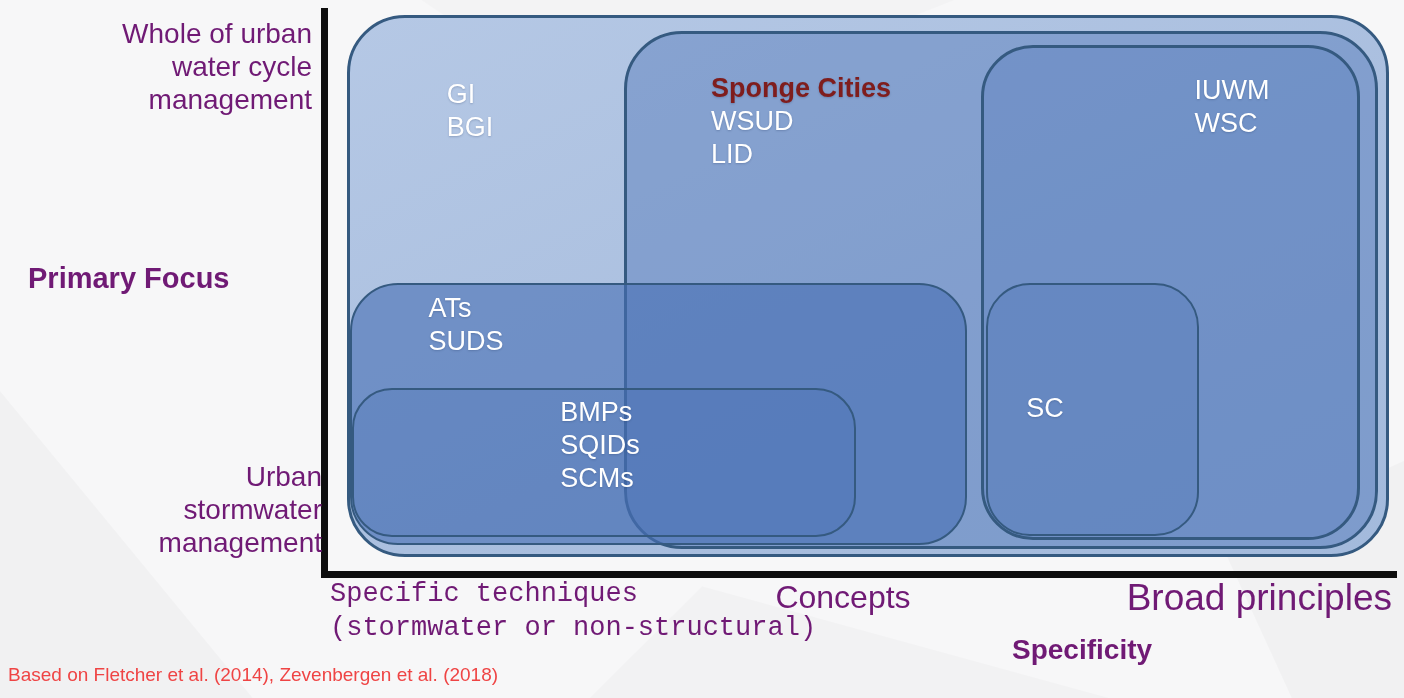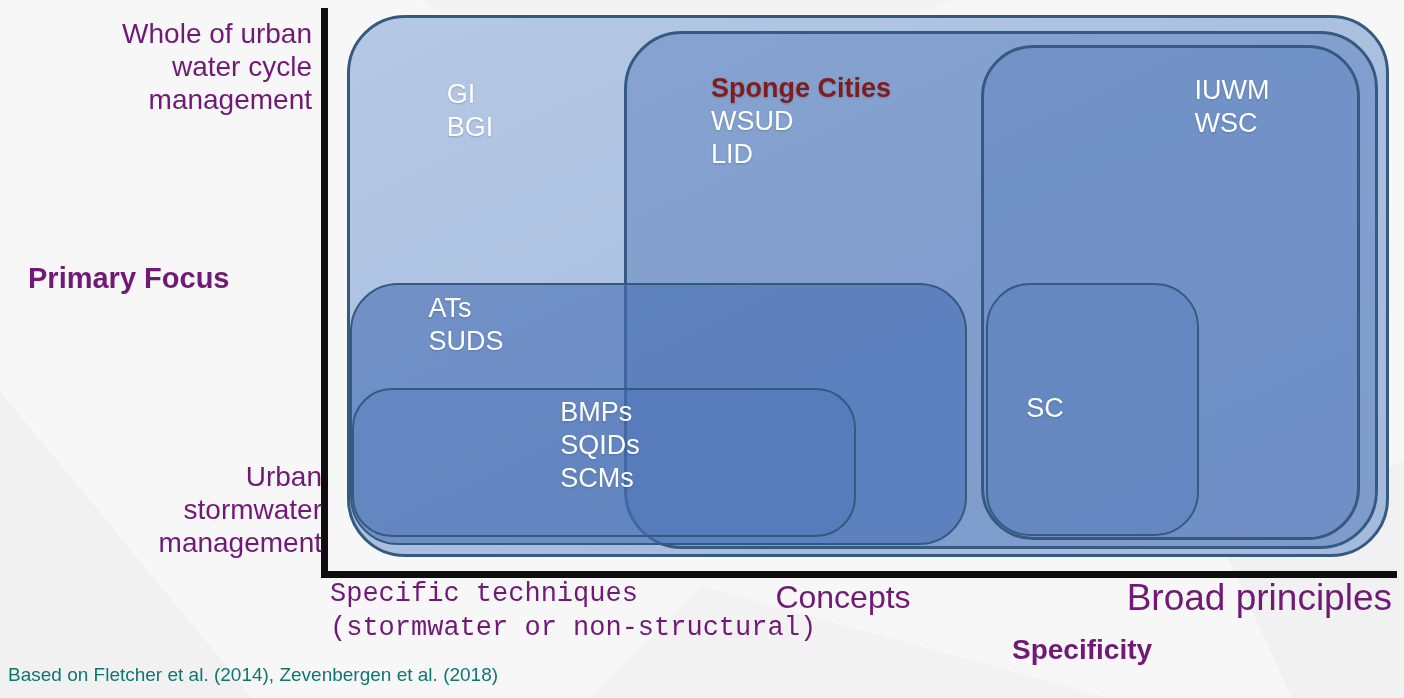--- a/index.html
+++ b/index.html
@@ -49,21 +49,21 @@
   #y-top-label, #y-bottom-label{
     left:0;width:312px;text-align:right;font-size:28px;line-height:33px;
   }
   #y-top-label{top:17px;}
   #y-bottom-label{top:460px;padding-left:10px;}
   #y-mid-label{left:28px;top:262px;font-size:29px;font-weight:bold;}
   #x-left-tick{left:330px;top:577px;font-size:27px;line-height:34px;font-family:Liberation Mono, monospace;}
   #x-mid-tick{left:843px;top:579px;transform:translateX(-50%);font-size:32px;}
   #x-right-tick{right:12px;top:577px;font-size:37px;}
   #x-title{left:1012px;top:634px;font-size:28px;font-weight:bold;}
-  #citation{left:8px;top:664px;font-size:19px;color:#0f766e;}
+  #citation{left:8px;top:664px;font-size:19px;color:#ef4444;}
 </style>
 </head>
 <body>
 
 <div id="stage">
 
   <div class="facet" id="facet1"></div>
   <div class="facet" id="facet2"></div>
   <div class="facet" id="facet3"></div>
   <div class="facet" id="facet4"></div>

